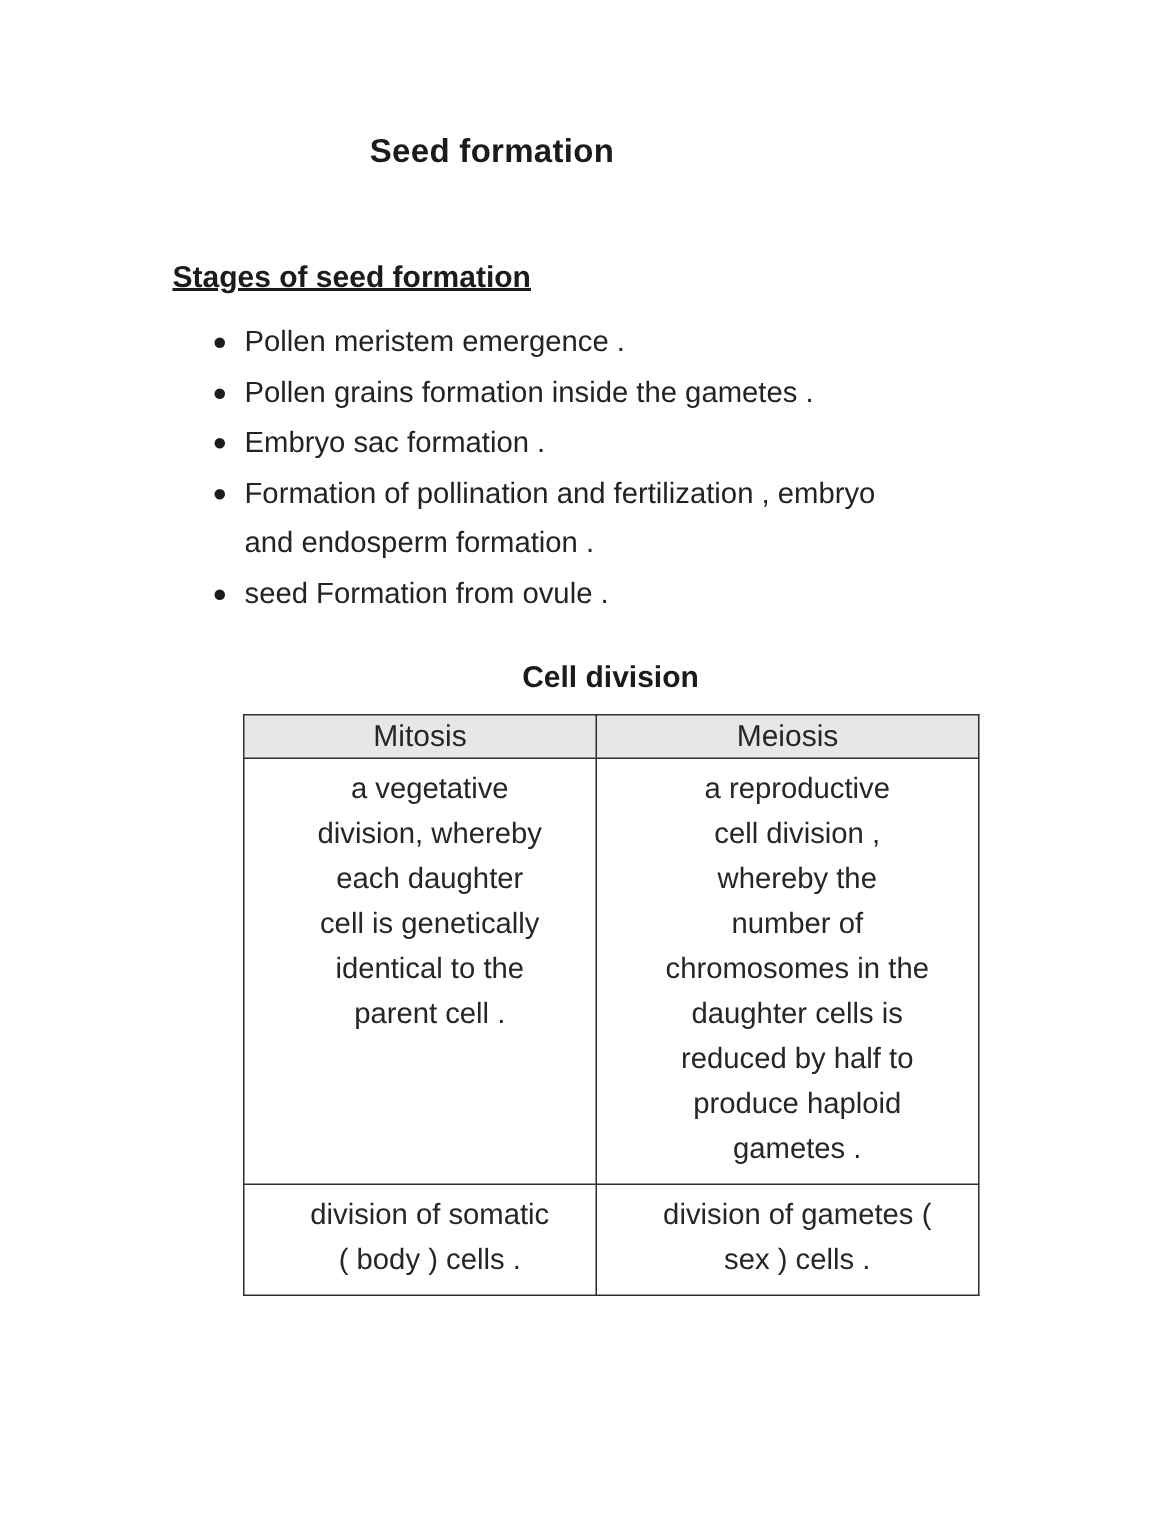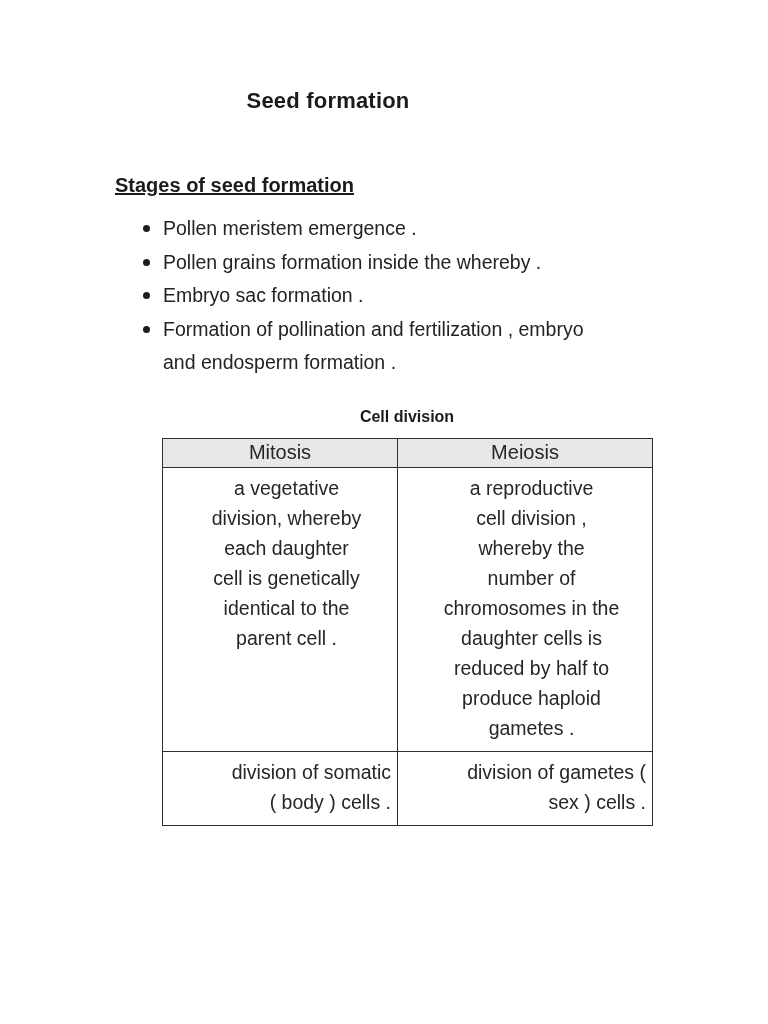--- a/index.html
+++ b/index.html
@@ -46,21 +46,21 @@
     top: 13px;
     width: 7px; height: 7px;
     border-radius: 50%;
     background: #1c1c1c;
   }
 
   .table-title {
     margin: 28px 0 8px 162px;
     width: 490px;
     text-align: center;
-    font-size: 16px;
+    font-size: 20px;
     font-weight: 700;
     color: #1b1b1b;
   }
 
   table.cell-table {
     margin-left: 162px;
     width: 490px;
     border-collapse: collapse;
     table-layout: fixed;
     margin-top: 12px;
@@ -81,36 +81,37 @@
     vertical-align: middle;
   }
   table.cell-table td {
     vertical-align: top;
     font-size: 19.5px;
     line-height: 30px;
     padding: 5px 6px 8px 19px;
     white-space: pre-line;
   }
   tr.row-definitions td { height: 258px; }
-  tr.row-kind td { height: 45px; text-align: right; }
+  tr.row-kind td { height: 45px; }
 </style>
 </head>
 <body>
 
 <div class="page">
 
   <h1 class="doc-title">Seed formation</h1>
 
   <h2 class="section-heading">Stages of seed formation</h2>
 
   <ul class="stages">
     <li>Pollen meristem emergence .</li>
-    <li>Pollen grains formation inside the whereby .</li>
+    <li>Pollen grains formation inside the gametes .</li>
     <li>Embryo sac formation .</li>
     <li>Formation of pollination and fertilization , embryo and endosperm formation .</li>
+    <li>seed Formation from ovule .</li>
   </ul>
 
   <div class="table-title">Cell division</div>
 
   <table class="cell-table">
     <colgroup>
         <col class="c1">
         <col class="c2">
       </colgroup>
     <thead>

